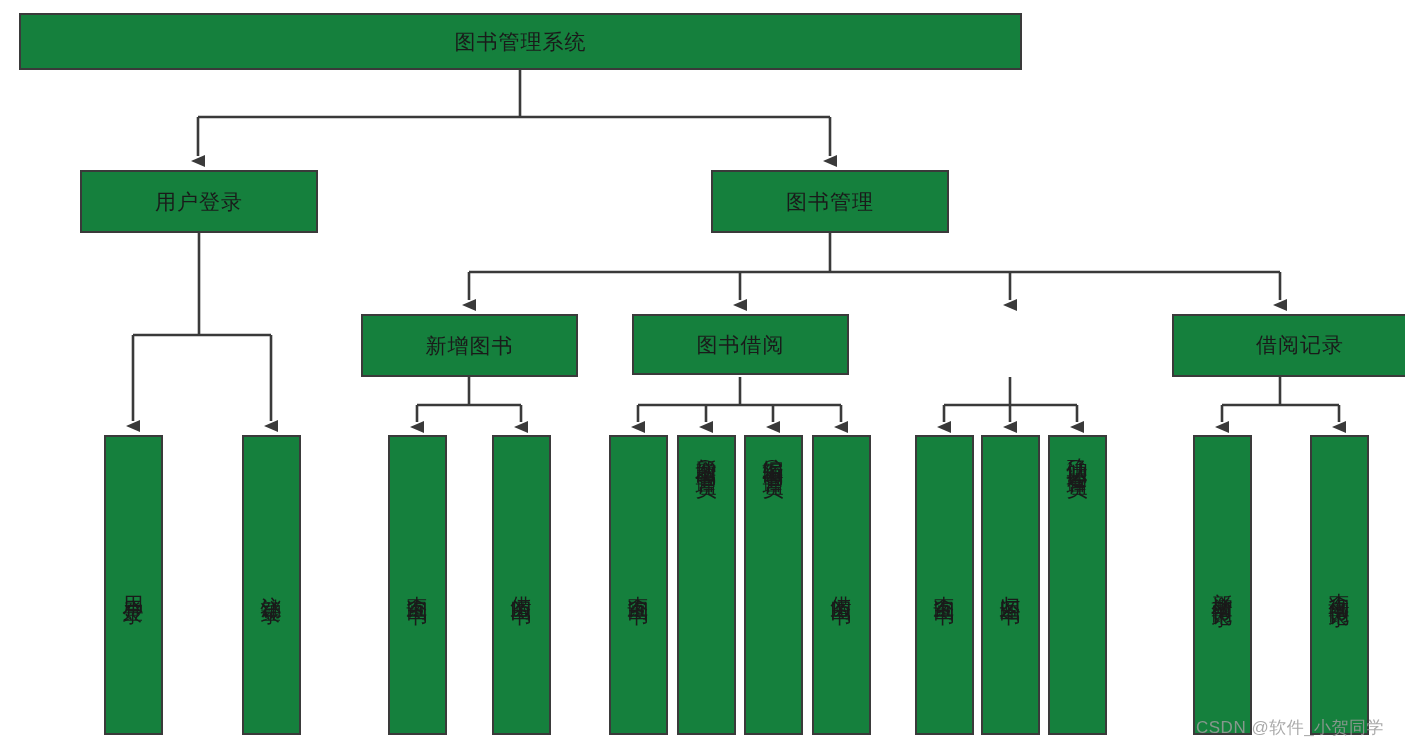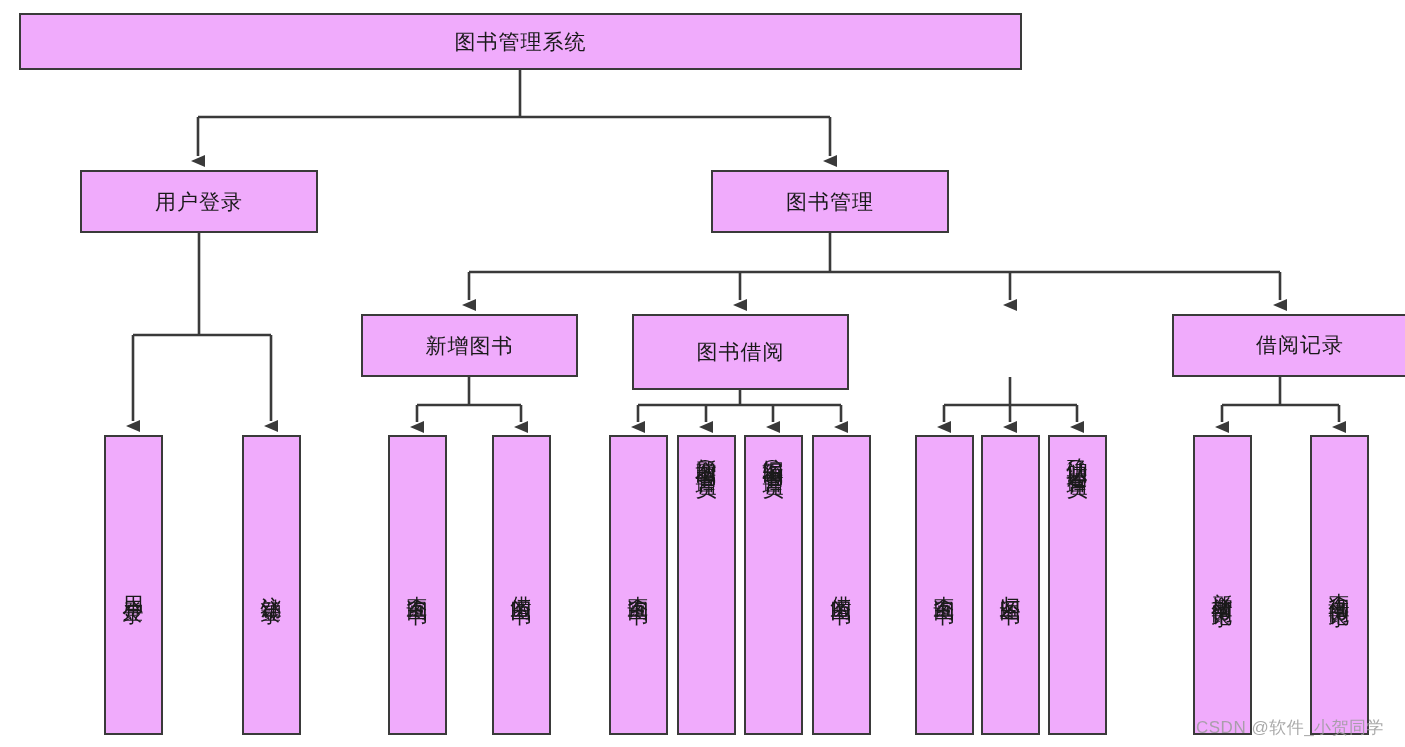--- a/index.html
+++ b/index.html
@@ -20,21 +20,21 @@
   svg.diagram {
     position: absolute;
     left: 0;
     top: 0;
     width: 1405px;
     height: 747px;
   }
   .node-box {
     position: absolute;
     box-sizing: border-box;
-    background: #f0abfc;
+    background: #15803d;
     border: 2.5px solid #3a3a3a;
     display: flex;
     align-items: center;
     justify-content: center;
   }
   .node-label {
     color: #1a1a1a;
     font-size: 21px;
     line-height: 1.12;
     letter-spacing: 1px;
@@ -129,21 +129,21 @@
   <div class="node-box" style="left:80px; top:170px; width:238px; height:63px;">
     <span class="node-label">用户登录</span>
   </div>
   <div class="node-box" style="left:711px; top:170px; width:238px; height:63px;">
     <span class="node-label">图书管理</span>
   </div>
 
   <div class="node-box" style="left:361px; top:314px; width:217px; height:63px;">
     <span class="node-label">新增图书</span>
   </div>
-  <div class="node-box" style="left:632px; top:314px; width:217px; height:76px;">
+  <div class="node-box" style="left:632px; top:314px; width:217px; height:61px;">
     <span class="node-label">图书借阅</span>
   </div>
   <div class="node-box" style="left:1172px; top:314px; width:256px; height:63px;font-family:Liberation Serif, serif;">
     <span class="node-label">借阅记录</span>
   </div>
 
   <div class="node-box leaf-box" style="left:104px; top:435px; width:59px; height:300px;">
     <span class="node-label">用户登录</span>
   </div>
   <div class="node-box leaf-box" style="left:242px; top:435px; width:59px; height:300px;">

